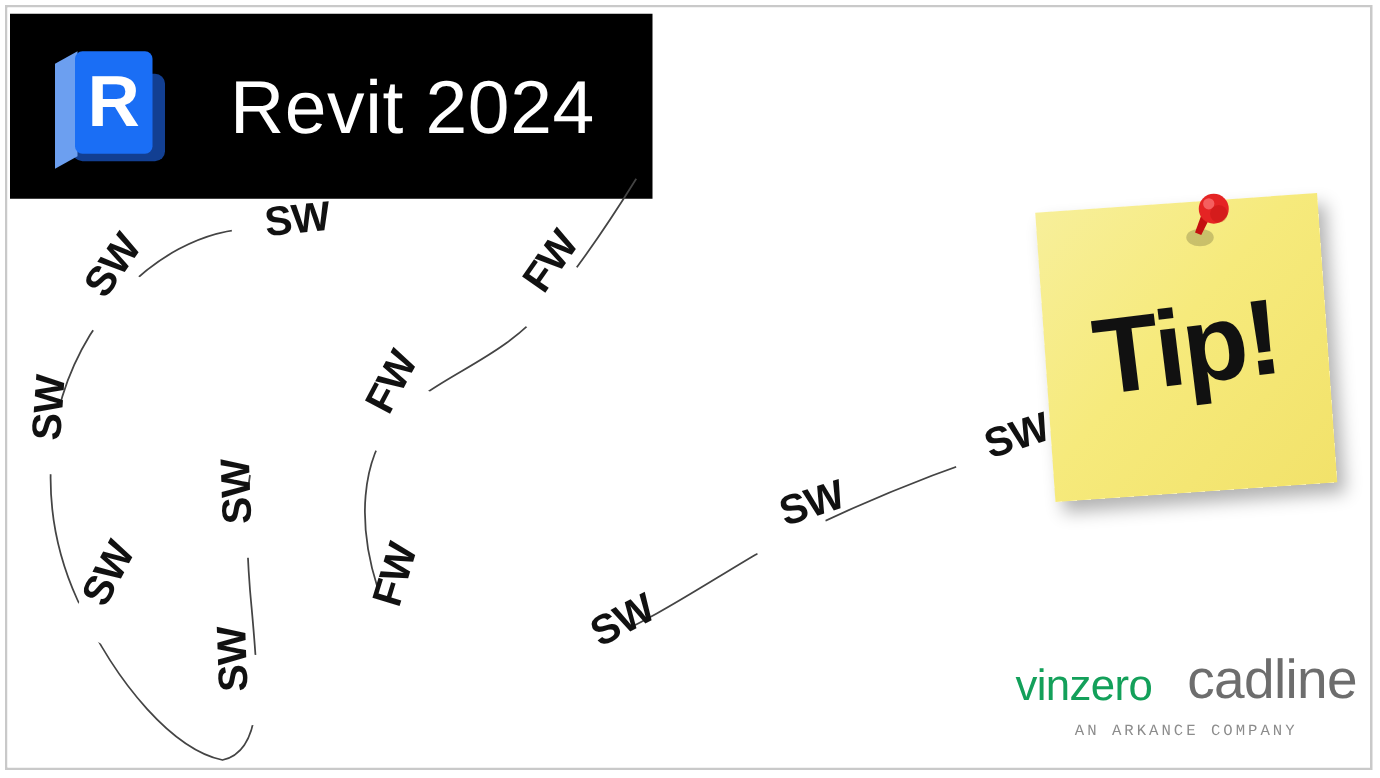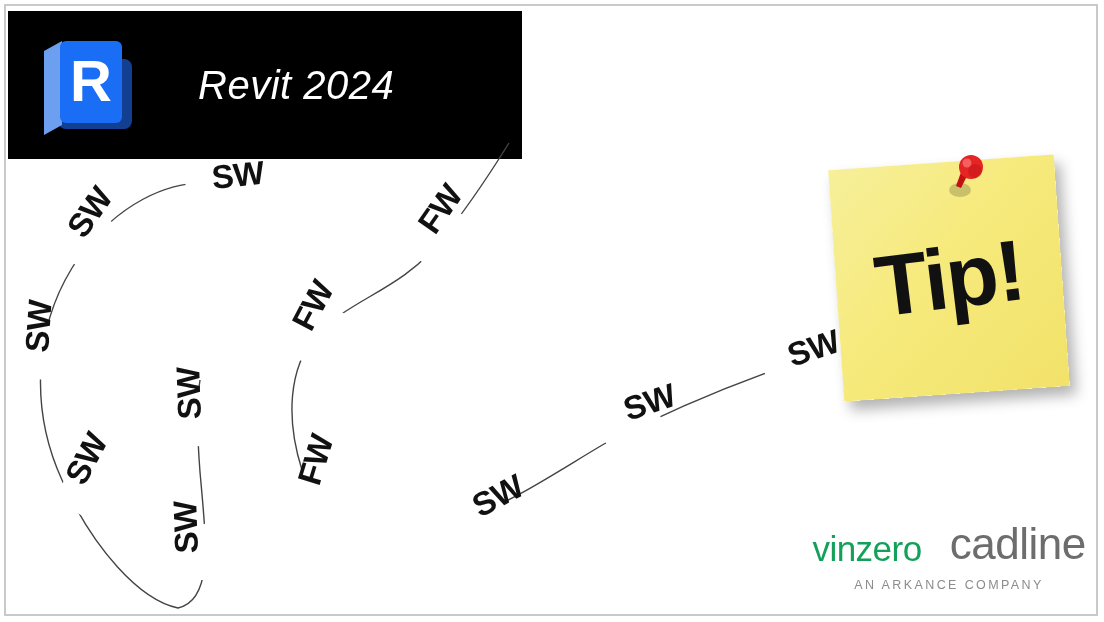--- a/index.html
+++ b/index.html
@@ -54,26 +54,25 @@
   .revit-logo-mark {
     position: relative;
     width: 104px;
     height: 104px;
     margin-left: 28px;
     flex: 0 0 auto;
   }
   .revit-text {
     color: #ffffff;
     font-family: "Liberation Sans", sans-serif;
-    font-size: 40px;
+    font-size: 60px;
     font-weight: 500;
     letter-spacing: 0.5px;
-    margin-left: 58px;
+    margin-left: 44px;
     white-space: nowrap;
-    font-style: italic;
   }
 
   
   .title-block {
     position: absolute;
     left: 540px;
     top: 20px;
     width: 540px;
     text-align: right;
     font-family: "Liberation Sans", sans-serif;
@@ -196,21 +195,21 @@
   .brand-cadline {
     font-family: "Liberation Sans", sans-serif;
     font-size: 44px;
     font-weight: 400;
     letter-spacing: -0.5px;
     color: #6d6d6d;
     position: relative;
     line-height: 1;
   }
   .brand-tag {
-    font-family: Liberation Sans, sans-serif;
+    font-family: Liberation Mono, monospace;
     font-size: 12.5px;
     letter-spacing: 2.4px;
     color: #8c8c8c;
     margin-top: 12px;
   }
 </style>
 </head>
 <body>
 
 <div id="slide">

